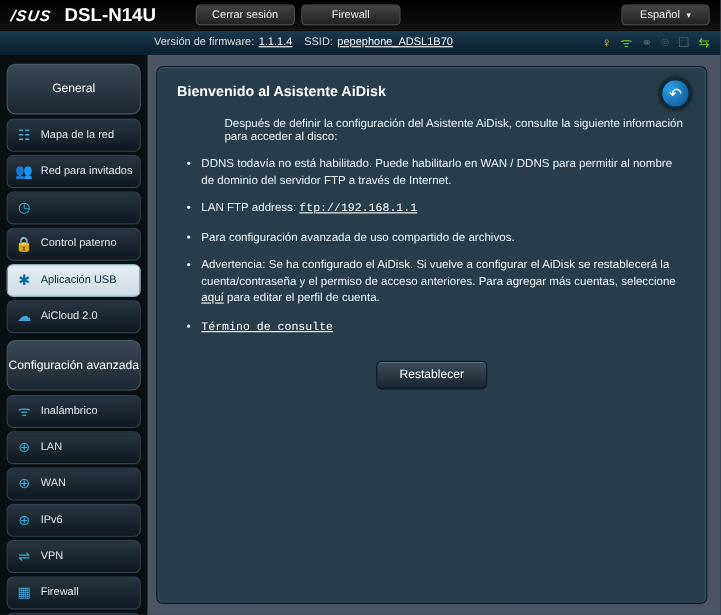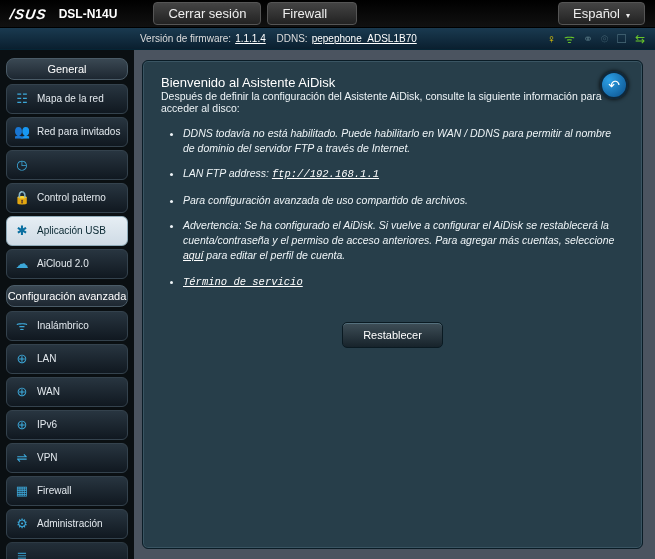--- a/index.html
+++ b/index.html
@@ -24,30 +24,30 @@
   }
   .brand {
     font-weight: bold;
     font-style: italic;
     font-size: 14px;
     letter-spacing: 1px;
     color: #fff;
     padding-right: 6px;
     transform: skewX(-8deg);
   }
-  .model { font-weight: bold; font-size: 12px; color: #fff; margin-right: 30px;}
+  .model { font-weight: bold; font-size: 17px; color: #fff; margin-right: 30px;}
   .btn {
     background: linear-gradient(#444, #222);
     border: 1px solid #555;
     color: #eee;
-    font-size: 13px;
+    font-size: 10px;
     padding: 3px 14px;
     border-radius: 4px;
     cursor: pointer;
-    text-align:left;
+    text-align:center;
     min-width: 90px;
   }
   .btn-lang { margin-left: auto; min-width: 80px; position: relative;}
   .btn-lang::after { content:"▾"; font-size:8px; margin-left:6px;}
   .subbar {
     height: 22px;
     background: linear-gradient(#1a3a50, #0a1f2f);
     display: flex;
     align-items: center;
     padding: 0 10px;
@@ -68,21 +68,21 @@
     width: 134px;
     background: #0a0f12;
     padding: 6px 6px 6px 6px;
     overflow-y: hidden;
   }
   .section-head {
     background: linear-gradient(#3a4853, #1d2731);
     border: 1px solid #4a5b67;
     border-radius: 8px;
     text-align: center;
-    padding: 4px 0;
+    padding: 16px 0;
     font-size: 11px;
     color:#fff;
     margin-bottom: 4px;
     margin-top: 6px;
   }
   .section-head:first-child { margin-top: 2px;}
   .nav-item {
     display:flex;
     align-items:center;
     gap:6px;
@@ -119,46 +119,47 @@
     border-radius: 6px;
     padding: 14px 18px;
     height: 100%;
     position: relative;
     color:#e8eef1;
     box-shadow: inset 0 0 0 1px #3a5563;
     overflow: auto;
   }
   .panel-title {
     font-size: 13px;
-    font-weight: normal;
+    font-weight: bold;
     color:#fff;
+    margin-bottom: 16px;
   }
   .back-btn {
     position:absolute;
     top:10px; right:14px;
     width:28px; height:28px;
     border-radius:50%;
     background: radial-gradient(circle at 30% 30%, #2ca0e6, #0b4f8a);
     border:2px solid #0e283b;
     display:flex; align-items:center; justify-content:center;
     color:#fff; font-size:14px;
     cursor:pointer;
     box-shadow: 0 0 4px #000;
   }
-  .intro { font-size:10.5px; margin-bottom: 12px; color:#eef4f7;}
+  .intro { font-size:10.5px; margin-bottom: 12px; color:#eef4f7;margin-left:43px;}
   ul.info {
     list-style: disc;
     padding-left: 22px;
     font-size:10.5px;
     color:#eef4f7;
   }
-  ul.info li { margin-bottom: 10px; line-height: 1.45; font-style: italic;}
+  ul.info li { margin-bottom: 10px; line-height: 1.45;}
   .ulink { color:#fff; text-decoration: underline; font-family: "Courier New", monospace; cursor:pointer;}
   .ulink2 { color:#fff; text-decoration: underline; cursor:pointer;}
-  .action-row { text-align:center; margin-top: 32px;}
+  .action-row { text-align:center; margin-top: 22px;}
   .action-btn {
     background: linear-gradient(#3e4e57, #17232b);
     border:1px solid #0a1a22;
     border-radius:5px;
     padding:6px 20px;
     color:#fff;
     font-size:11px;
     cursor:pointer;
     box-shadow: inset 0 1px 0 #55707d;
   }
@@ -172,21 +173,21 @@
   <div class="btn">Cerrar sesión</div>
   <div class="btn">Firewall</div>
   <div class="btn btn-lang">Español</div>
 </div>
 
 <div class="subbar">
   <div class="left">
     <span class="fwlabel">Versión de firmware:</span>
     <span class="link">1.1.1.4</span>
     &nbsp;
-    <span class="fwlabel">DDNS:</span>
+    <span class="fwlabel">SSID:</span>
     <span class="link">pepephone_ADSL1B70</span>
   </div>
   <div class="status-icons">
     <span class="ic-yellow">♀</span>
     <span class="ic-green">ᯤ</span>
     <span>⚭</span>
     <span>⌾</span>
     <span>☐</span>
     <span class="ic-green">⇆</span>
   </div>
@@ -266,21 +267,21 @@
       <ul class="info">
         <li>DDNS todavía no está habilitado. Puede habilitarlo en WAN / DDNS para permitir al nombre de dominio del servidor FTP a través de Internet.</li>
         <li>
           <span>LAN FTP address: </span><span class="ulink">ftp://192.168.1.1</span>
         </li>
         <li>Para configuración avanzada de uso compartido de archivos.</li>
         <li>
           <span>Advertencia: Se ha configurado el AiDisk. Si vuelve a configurar el AiDisk se restablecerá la cuenta/contraseña y el permiso de acceso anteriores. Para agregar más cuentas, seleccione </span><span class="ulink2">aquí</span><span> para editar el perfil de cuenta.</span>
         </li>
         <li>
-          <span class="ulink">Término de servicio</span>
+          <span class="ulink">Término de consulte</span>
         </li>
       </ul>
       <div class="action-row">
         <button class="action-btn">Restablecer</button>
       </div>
     </div>
   </div>
 </div>
 
 </body></html>

